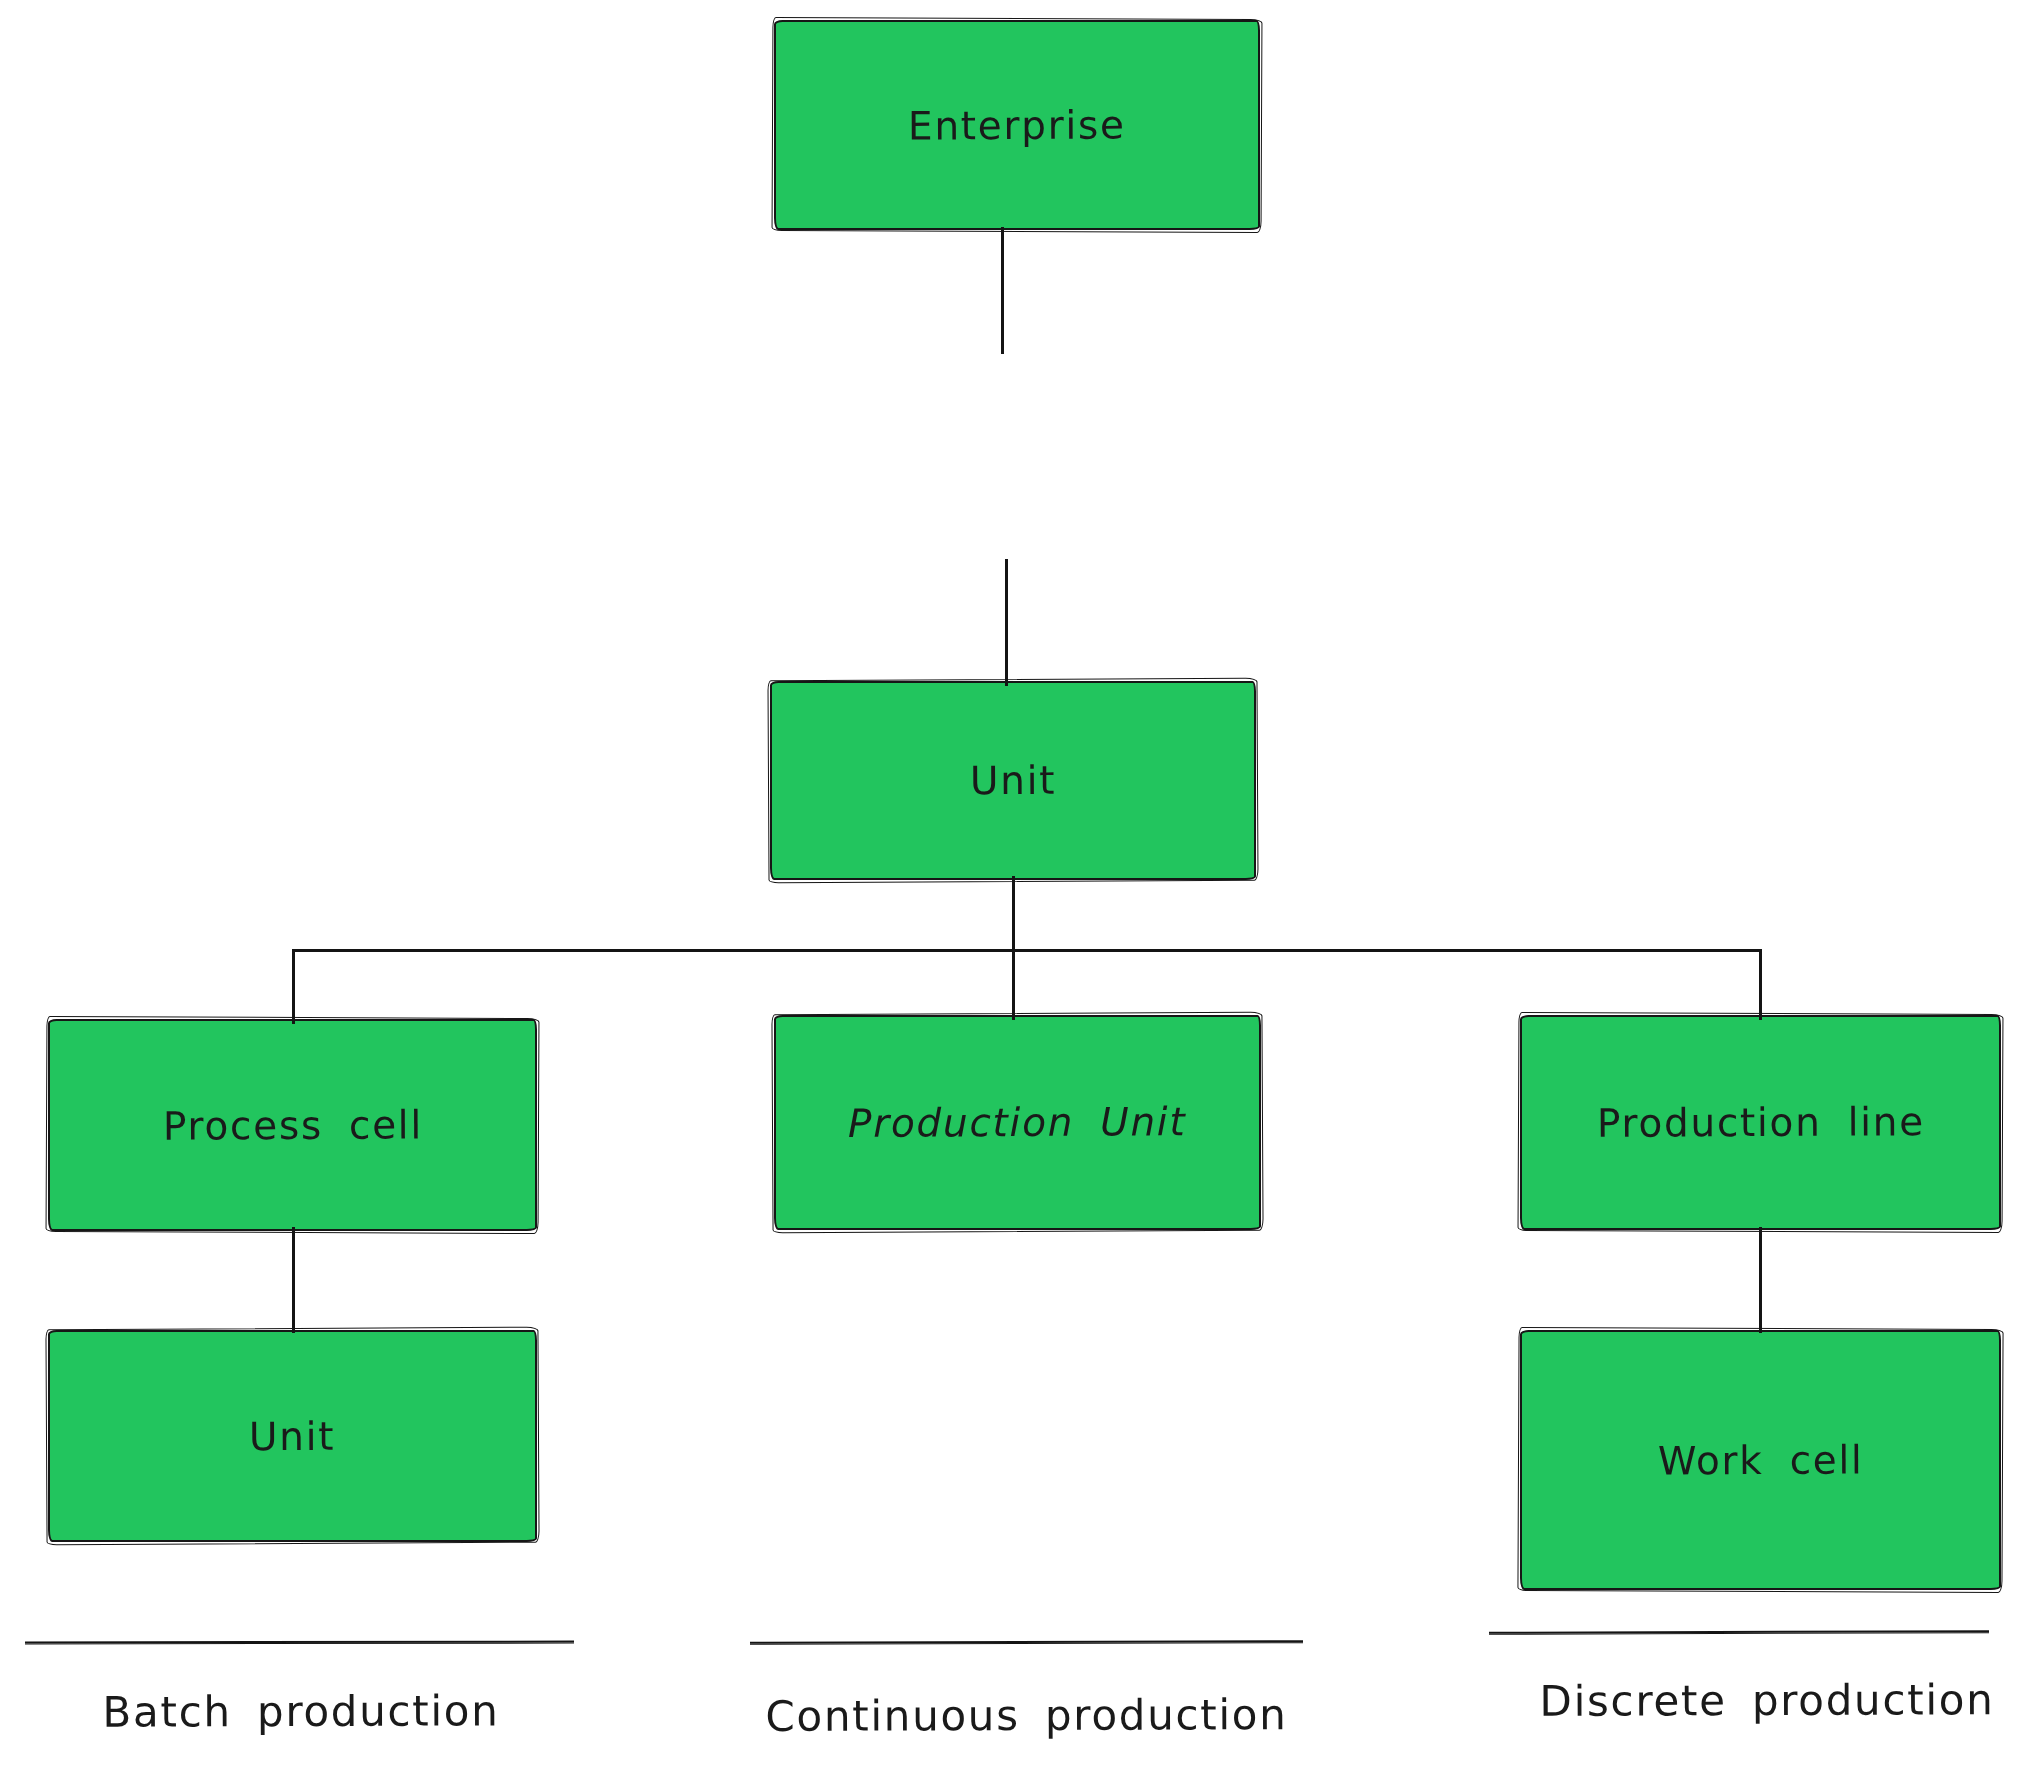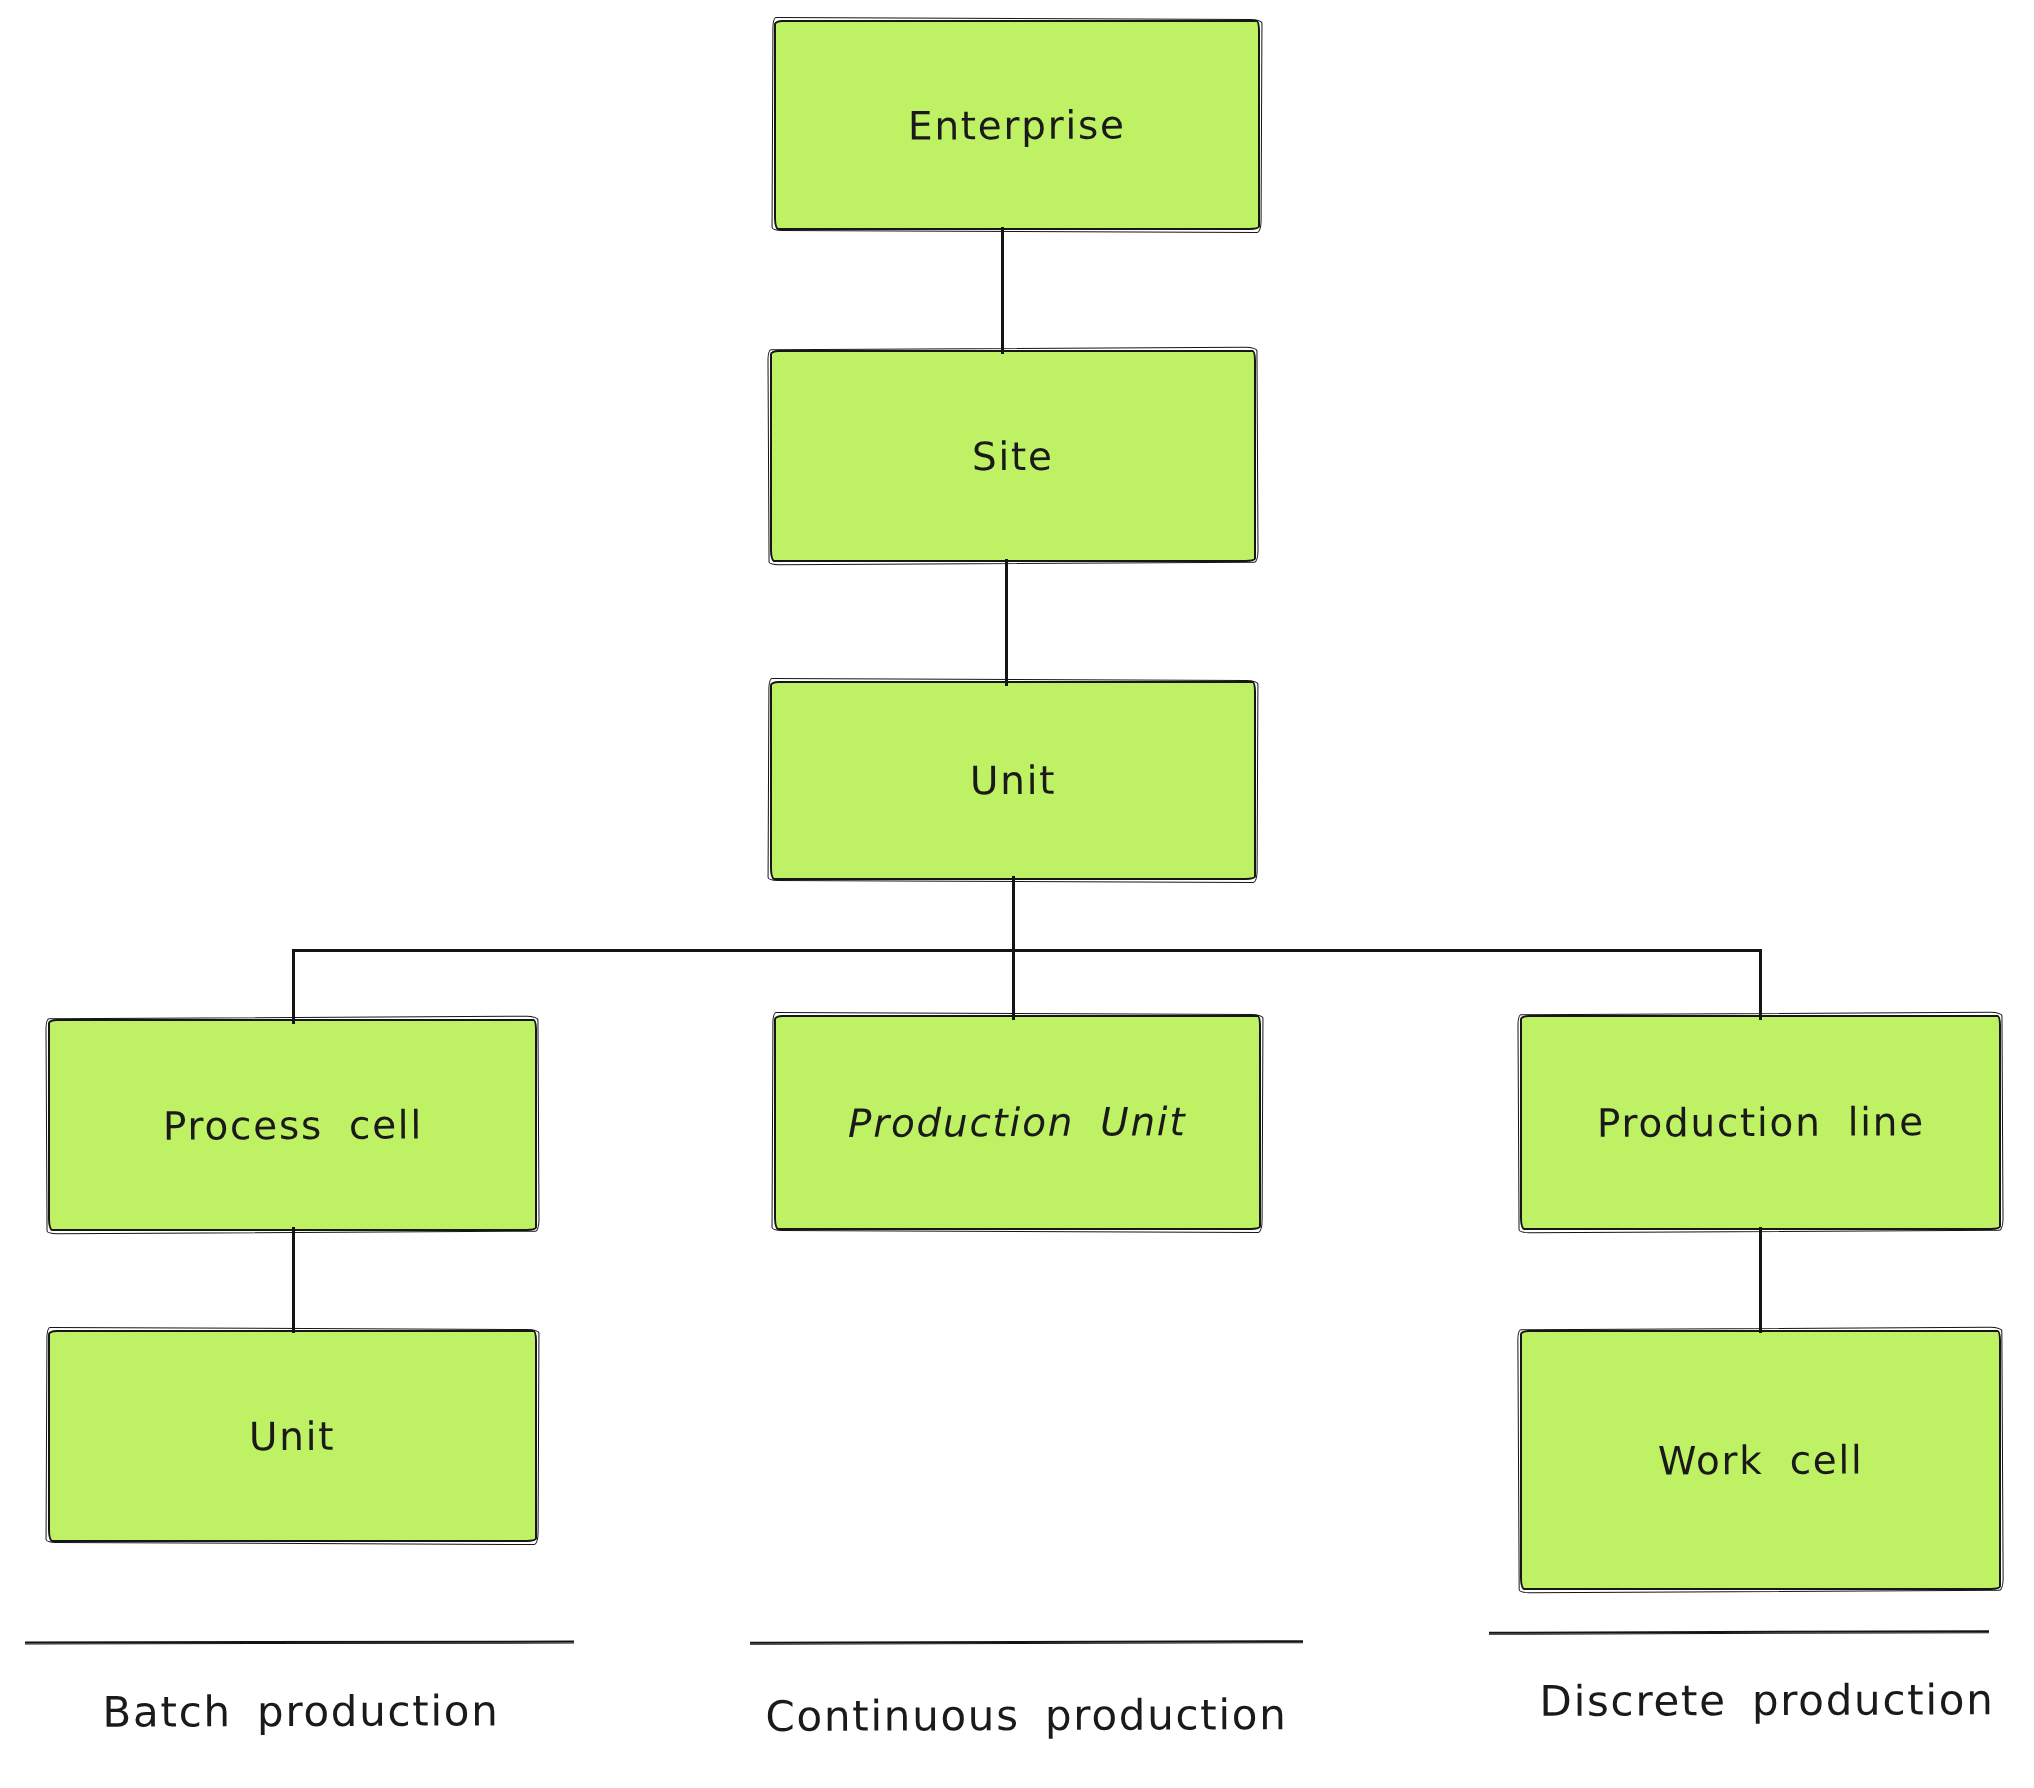--- a/index.html
+++ b/index.html
@@ -17,21 +17,21 @@
     color: #1a1a1a;
   }
   
   .node {
     position: absolute;
     display: flex;
     align-items: center;
     justify-content: center;
     border: 2.5px solid #161616;
     border-radius: 8.5px 3.4px 10.2px 4.2px / 4.2px 10.2px 3.4px 12px;
-    background: #bef264;
+    background: #22c55e;
     box-sizing: border-box;
   }
   .node::before {
     content: "";
     position: absolute;
     inset: -4.2px;
     border: 1.7px solid #161616;
     border-radius: 3.4px 12px 4.2px 10.2px / 10.2px 4.2px 12px 3.4px;
     transform: rotate(0.25deg);
     pointer-events: none;
@@ -74,23 +74,20 @@
 </style>
 </head>
 <body>
 
 <div class="canvas">
 
   <div class="node" style="left:774px; top:20.3px; width:486px; height:210px;">
     <span class="node-label">Enterprise</span>
   </div>
 
-  <div class="node" style="left:770px; top:350px; width:486px; height:212px;">
-    <span class="node-label">Site</span>
-  </div>
 
   <div class="node" style="left:770px; top:681px; width:486px; height:199px;">
     <span class="node-label">Unit</span>
   </div>
 
   <div class="node" style="left:48px; top:1019px; width:489px; height:212px;">
     <span class="node-label">Process cell</span>
   </div>
 
   <div class="node" style="left:774px; top:1015px; width:487px; height:215px;font-style:italic;">

